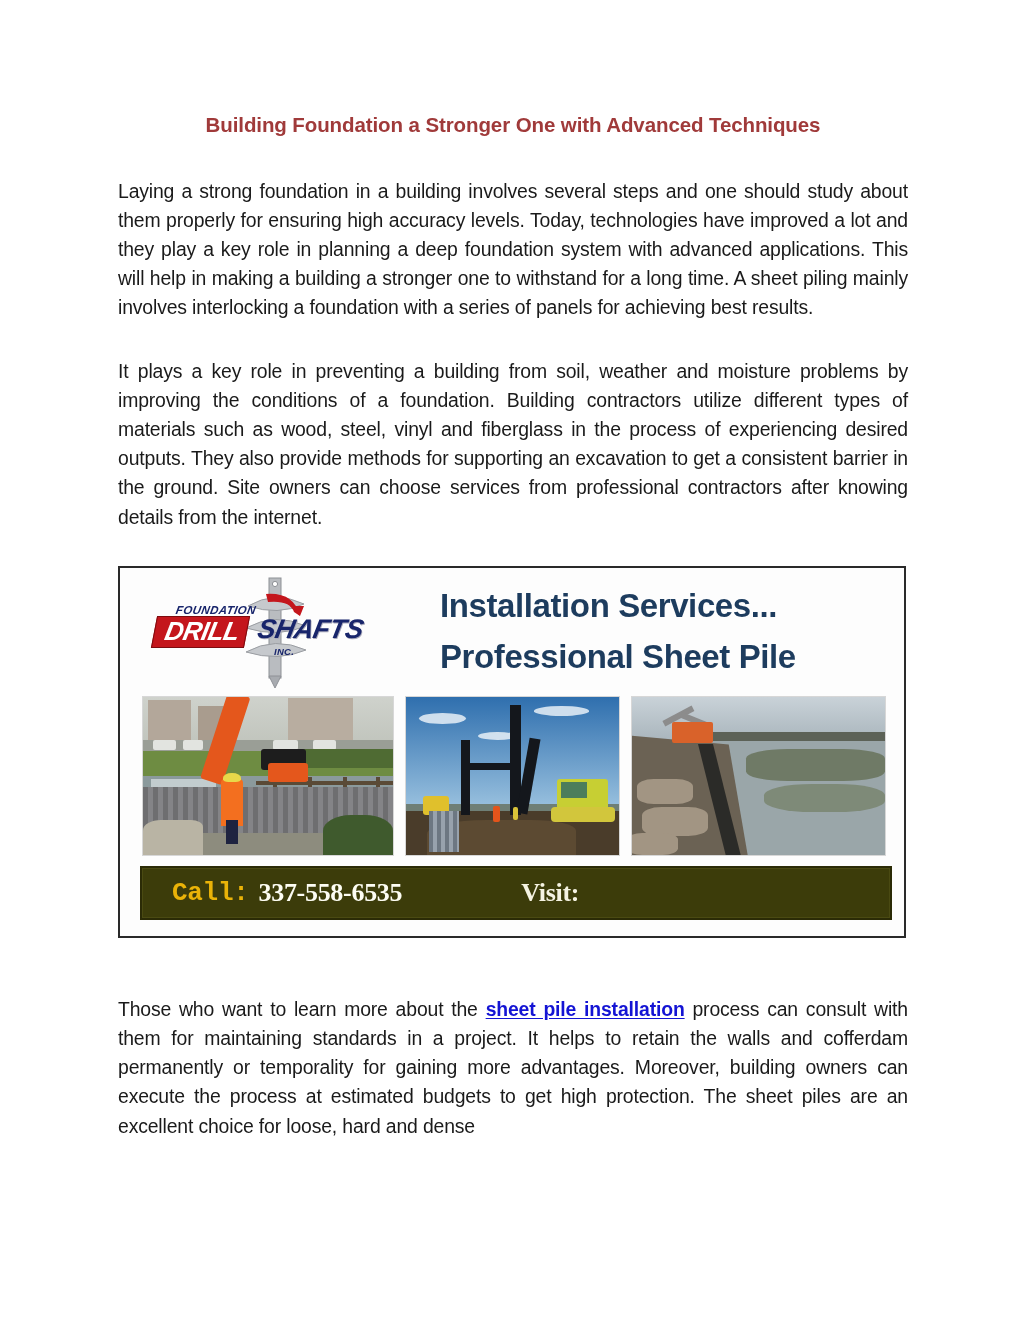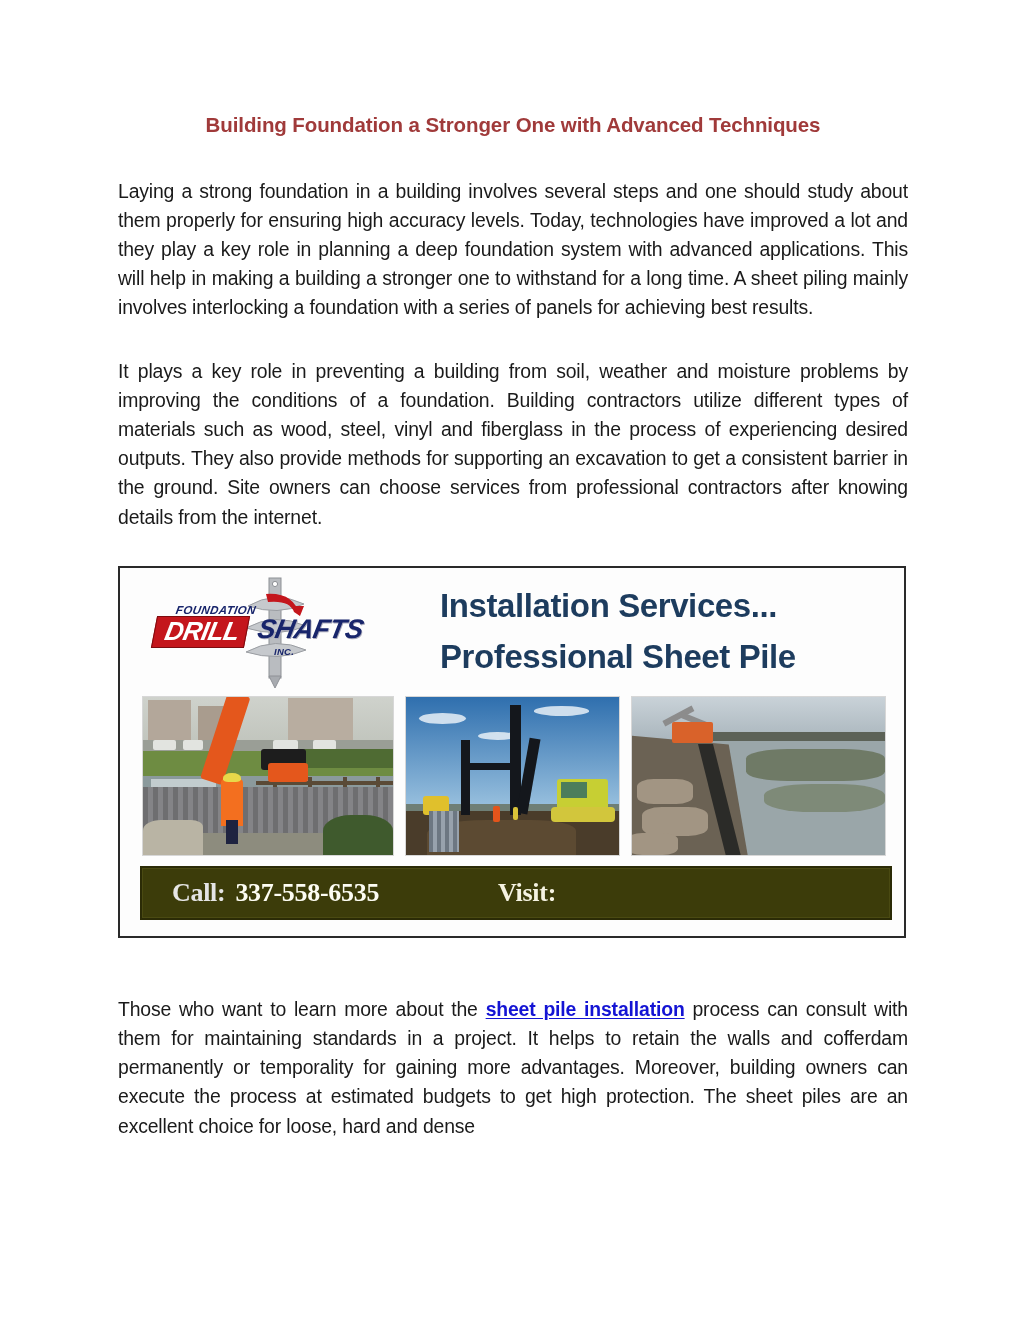--- a/index.html
+++ b/index.html
@@ -265,24 +265,24 @@
     width: 748px;
     height: 50px;
     background: #3c3c0a;
     border: 2px solid #2b2b06;
     box-shadow: inset 0 0 0 1px #4a4a12;
     display: flex;
     align-items: center;
   }
   .foot-call-label {
     margin-left: 30px;
-    color: #e5e5e5;
+    color: #eab308;
     font-size: 26px;
     font-weight: bold;
-    font-family: Liberation Serif, serif;
+    font-family: Liberation Mono, monospace;
     letter-spacing: -0.3px;
   }
   .foot-phone {
     margin-left: 10px;
     color: #fdfdf3;
     font-size: 26px;
     font-weight: bold;
     font-family: "Liberation Serif", serif;
     letter-spacing: -0.3px;
   }

